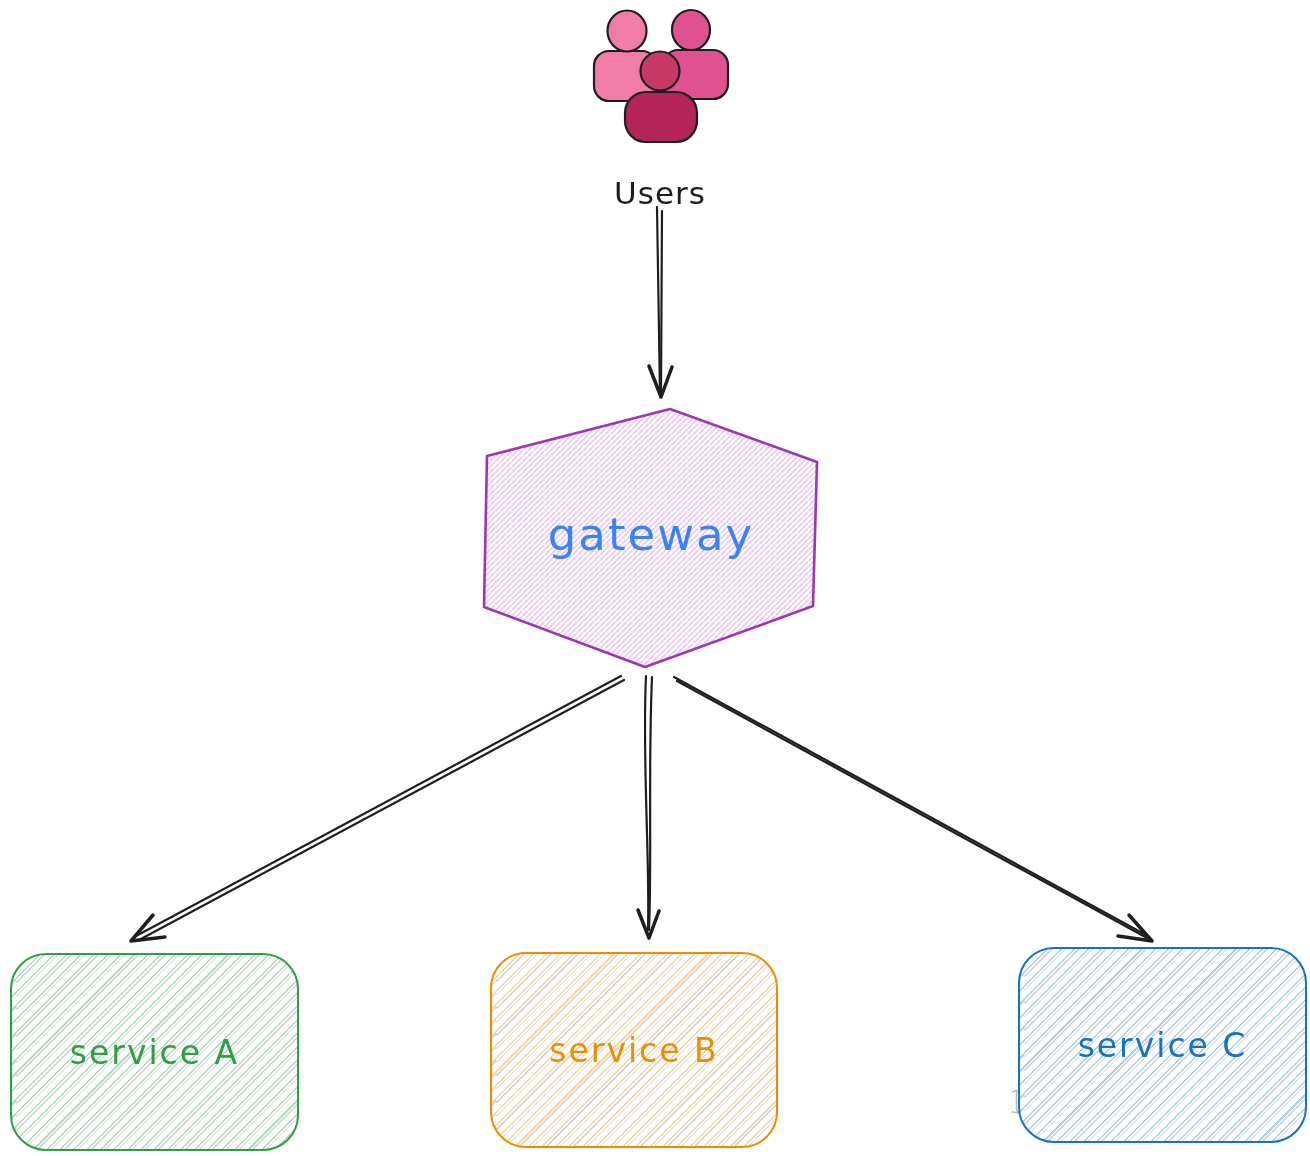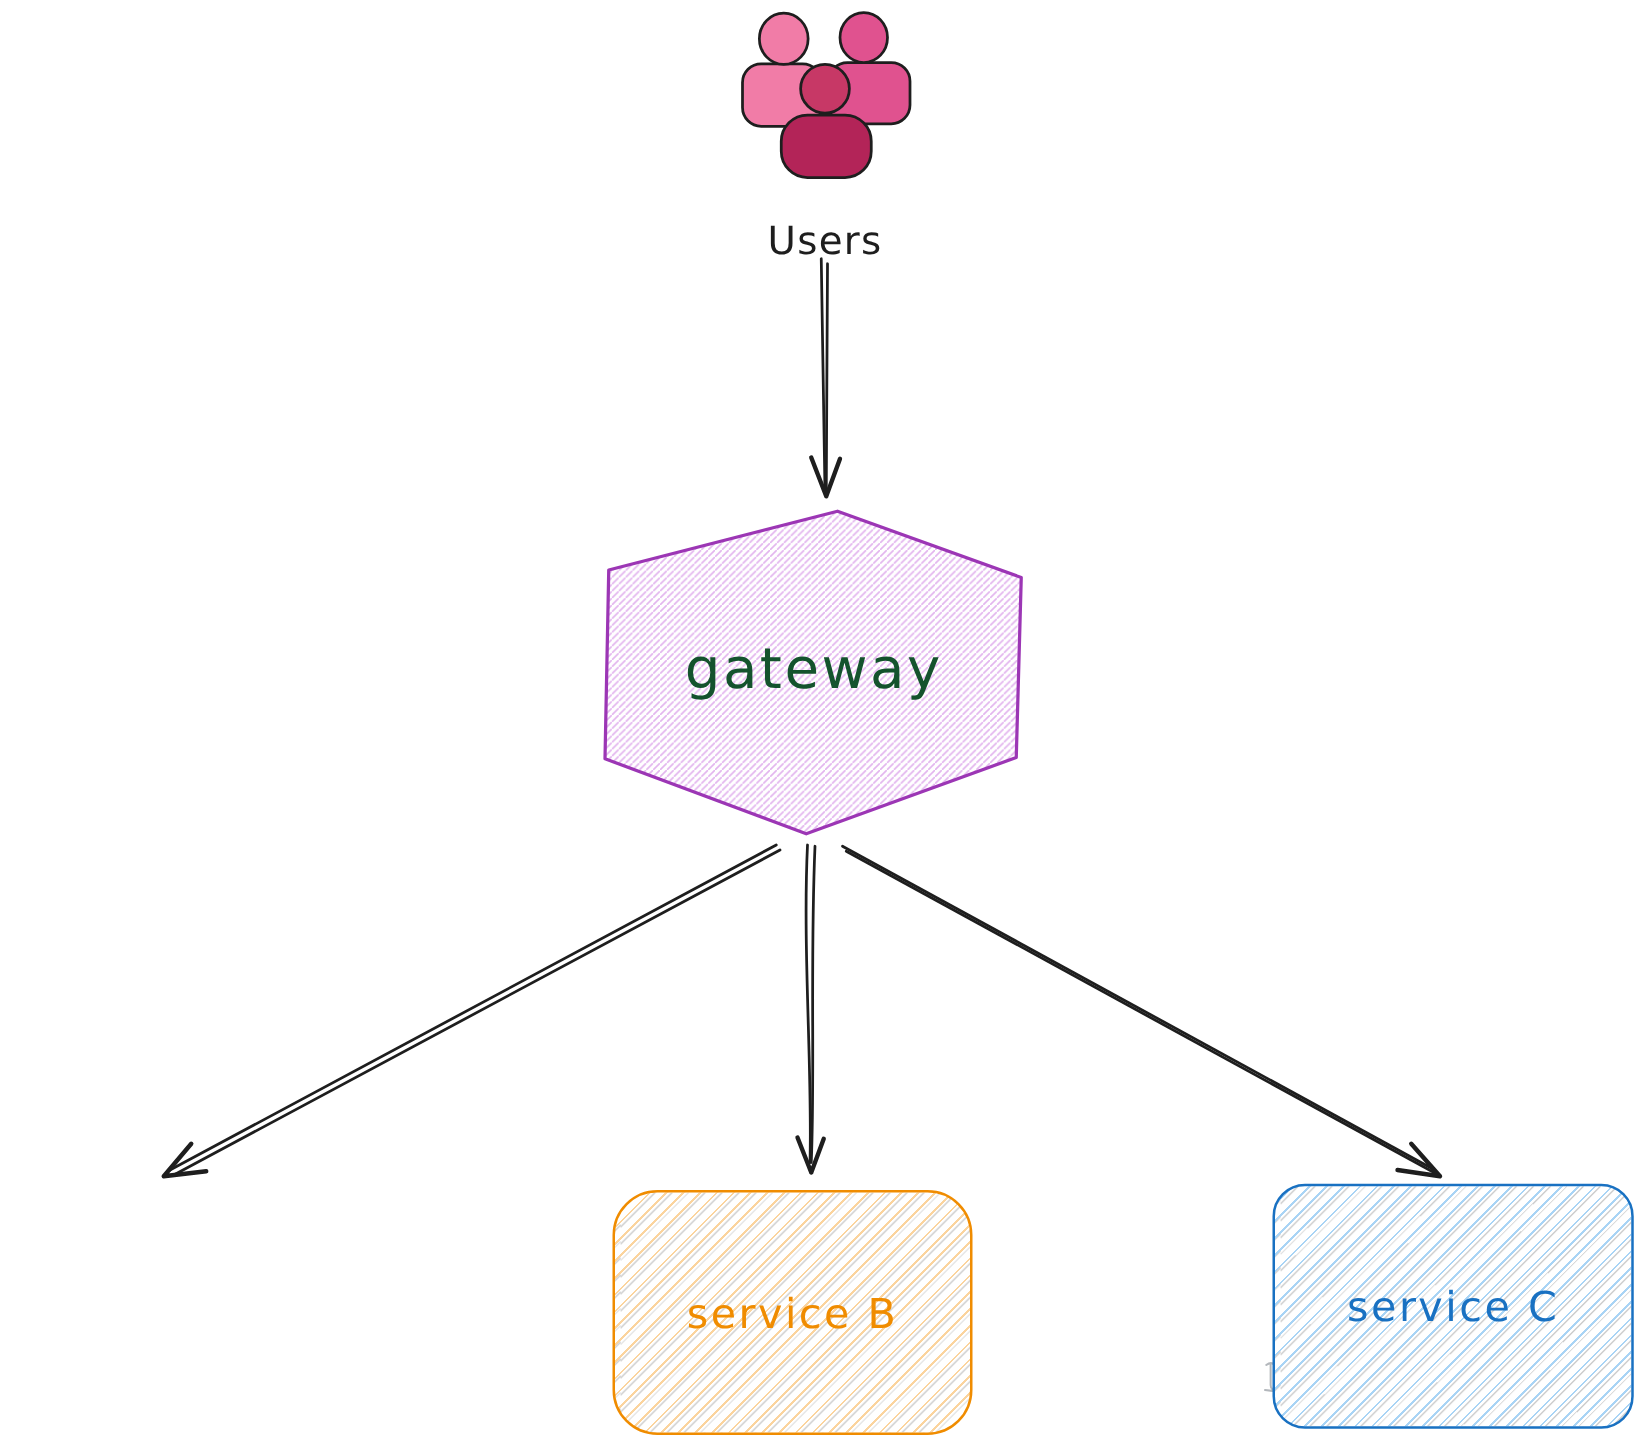--- a/index.html
+++ b/index.html
@@ -72,24 +72,27 @@
 
     <g stroke="#9aa0a6" stroke-width="1.6" fill="none" opacity="0.75" stroke-linecap="round">
       <path d="M1013,1092 q4,-3 7,0"></path>
       <path d="M1016.5,1091 L1016.5,1108 q0,4 4,4"></path>
       <path d="M1012,1112 L1020,1113"></path>
     </g>
   </svg>
 
   <div class="node-label" id="users-label" style="color: rgb(30, 30, 30);">Users</div>
 
-  <div class="node-label" id="gateway-label" style="color: #14532d;">gateway</div>
+  <div class="node-label" id="gateway-label" style="color: #3b82f6;">gateway</div>
 
+  <div class="service-box" id="box-a" style="border-color: rgb(47, 158, 68); background-image: repeating-linear-gradient(135deg, rgb(171, 227, 181) 0px, rgb(171, 227, 181) 1.5px, transparent 1.5px, transparent 9.5px), repeating-linear-gradient(135deg, rgb(204, 204, 204) 0px, rgb(204, 204, 204) 1px, transparent 1px, transparent 9.5px); background-position: 0px 0px, 4.5px 0px;">
+    <span style="color: rgb(47, 158, 68);">service A</span>
+  </div>
 
   <div class="service-box" id="box-b" style="border-color: rgb(240, 140, 0); background-image: repeating-linear-gradient(135deg, rgb(251, 212, 158) 0px, rgb(251, 212, 158) 1.5px, transparent 1.5px, transparent 9.5px), repeating-linear-gradient(135deg, rgb(204, 204, 204) 0px, rgb(204, 204, 204) 1px, transparent 1px, transparent 9.5px); background-position: 0px 0px, 4.5px 0px;">
     <span style="color: rgb(240, 140, 0);">service B</span>
   </div>
 
-  <div class="service-box" id="box-c" style="border-color: rgb(25, 113, 194); background-image: repeating-linear-gradient(135deg, rgb(169, 212, 245) 0px, rgb(169, 212, 245) 1.5px, transparent 1.5px, transparent 9.5px), repeating-linear-gradient(135deg, rgb(204, 204, 204) 0px, rgb(204, 204, 204) 1px, transparent 1px, transparent 9.5px); background-position: 0px 0px, 4.5px 0px; border-radius: 26px;">
+  <div class="service-box" id="box-c" style="border-color: rgb(25, 113, 194); background-image: repeating-linear-gradient(135deg, rgb(169, 212, 245) 0px, rgb(169, 212, 245) 1.5px, transparent 1.5px, transparent 9.5px), repeating-linear-gradient(135deg, rgb(204, 204, 204) 0px, rgb(204, 204, 204) 1px, transparent 1px, transparent 9.5px); background-position: 0px 0px, 4.5px 0px;">
     <span style="color: rgb(25, 113, 194);">service C</span>
   </div>
 
 </div>
 
 </body></html>

